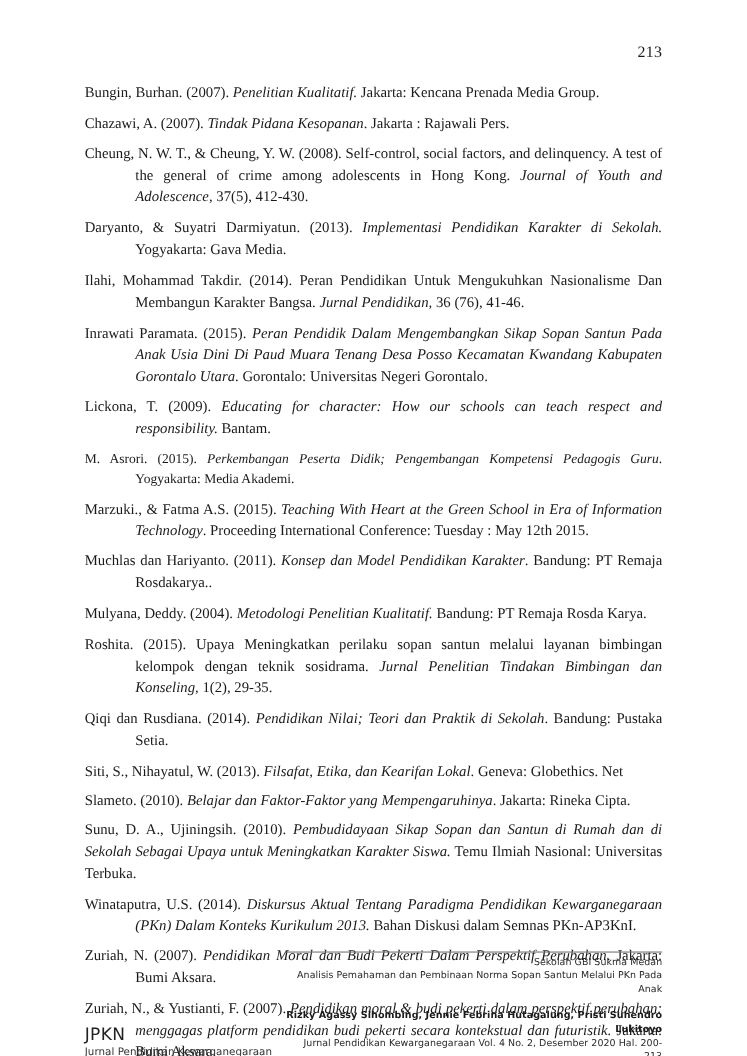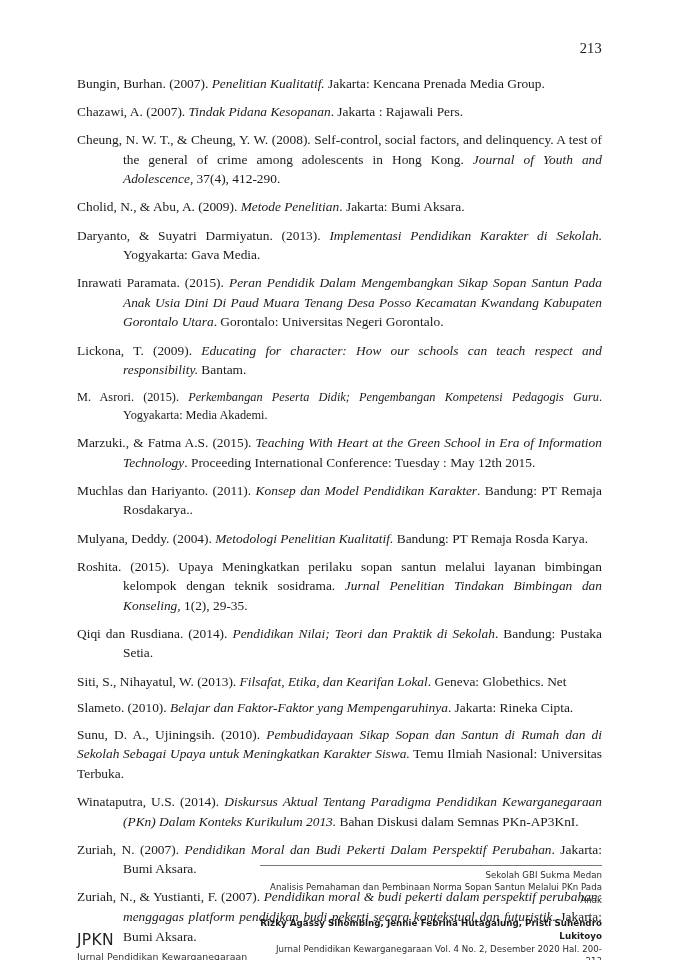--- a/index.html
+++ b/index.html
@@ -145,23 +145,23 @@
 </head>
 <body>
 
 <div class="page">
 
   <div class="page-number">213</div>
 
   <div class="ref-list" id="ref-list">
       <p class="ref"><span>Bungin, Burhan. (2007). </span><i>Penelitian Kualitatif.</i><span> Jakarta: Kencana Prenada Media Group.</span></p>
       <p class="ref"><span>Chazawi, A. (2007). </span><i>Tindak Pidana Kesopanan</i><span>. Jakarta : Rajawali Pers.</span></p>
-      <p class="ref"><span>Cheung, N. W. T., &amp; Cheung, Y. W. (2008). Self-control, social factors, and delinquency. A test of the general of crime among adolescents in Hong Kong. </span><i>Journal of Youth and Adolescence,</i><span> 37(4), 412-290.</span></p>
-      <p class="ref"><span>Cholid, N., &amp; Abu, A. (2009). </span><i>Metode Penelitian</i><span>. Jakarta: Bumi Aksara.</span></p>
+      <p class="ref"><span>Cheung, N. W. T., &amp; Cheung, Y. W. (2008). Self-control, social factors, and delinquency. A test of the general of crime among adolescents in Hong Kong. </span><i>Journal of Youth and Adolescence,</i><span> 37(5), 412-430.</span></p>
       <p class="ref"><span>Daryanto, &amp; Suyatri Darmiyatun. (2013). </span><i>Implementasi Pendidikan Karakter di Sekolah.</i><span> Yogyakarta: Gava Media.</span></p>
+      <p class="ref"><span>Ilahi, Mohammad Takdir. (2014). Peran Pendidikan Untuk Mengukuhkan Nasionalisme Dan Membangun Karakter Bangsa. </span><i>Jurnal Pendidikan,</i><span> 36 (76), 41-46.</span></p>
       <p class="ref"><span>Inrawati Paramata. (2015). </span><i>Peran Pendidik Dalam Mengembangkan Sikap Sopan Santun Pada Anak Usia Dini Di Paud Muara Tenang Desa Posso Kecamatan Kwandang Kabupaten Gorontalo Utara</i><span>. Gorontalo: Universitas Negeri Gorontalo.</span></p>
       <p class="ref"><span>Lickona, T. (2009). </span><i>Educating for character: How our schools can teach respect and responsibility.</i><span> Bantam.</span></p>
       <p class="ref small"><span>M. Asrori. (2015). </span><i>Perkembangan Peserta Didik; Pengembangan Kompetensi Pedagogis Guru</i><span>. Yogyakarta: Media Akademi.</span></p>
       <p class="ref"><span>Marzuki., &amp; Fatma A.S. (2015). </span><i>Teaching With Heart at the Green School in Era of Information Technology</i><span>. Proceeding International Conference: Tuesday : May 12th 2015.</span></p>
       <p class="ref"><span>Muchlas dan Hariyanto. (2011). </span><i>Konsep dan Model Pendidikan Karakter</i><span>. Bandung: PT Remaja Rosdakarya..</span></p>
       <p class="ref"><span>Mulyana, Deddy. (2004). </span><i>Metodologi Penelitian Kualitatif.</i><span> Bandung: PT Remaja Rosda Karya.</span></p>
       <p class="ref"><span>Roshita. (2015). Upaya Meningkatkan perilaku sopan santun melalui layanan bimbingan kelompok dengan teknik sosidrama. </span><i>Jurnal Penelitian Tindakan Bimbingan dan Konseling,</i><span> 1(2), 29-35.</span></p>
       <p class="ref"><span>Qiqi dan Rusdiana. (2014). </span><i>Pendidikan Nilai; Teori dan Praktik di Sekolah</i><span>. Bandung: Pustaka Setia.</span></p>
       <p class="ref tight"><span>Siti, S., Nihayatul, W. (2013). </span><i>Filsafat, Etika, dan Kearifan Lokal</i><span>. Geneva: Globethics. Net</span></p>
       <p class="ref tight"><span>Slameto. (2010). </span><i>Belajar dan Faktor-Faktor yang Mempengaruhinya</i><span>. Jakarta: Rineka Cipta.</span></p>

